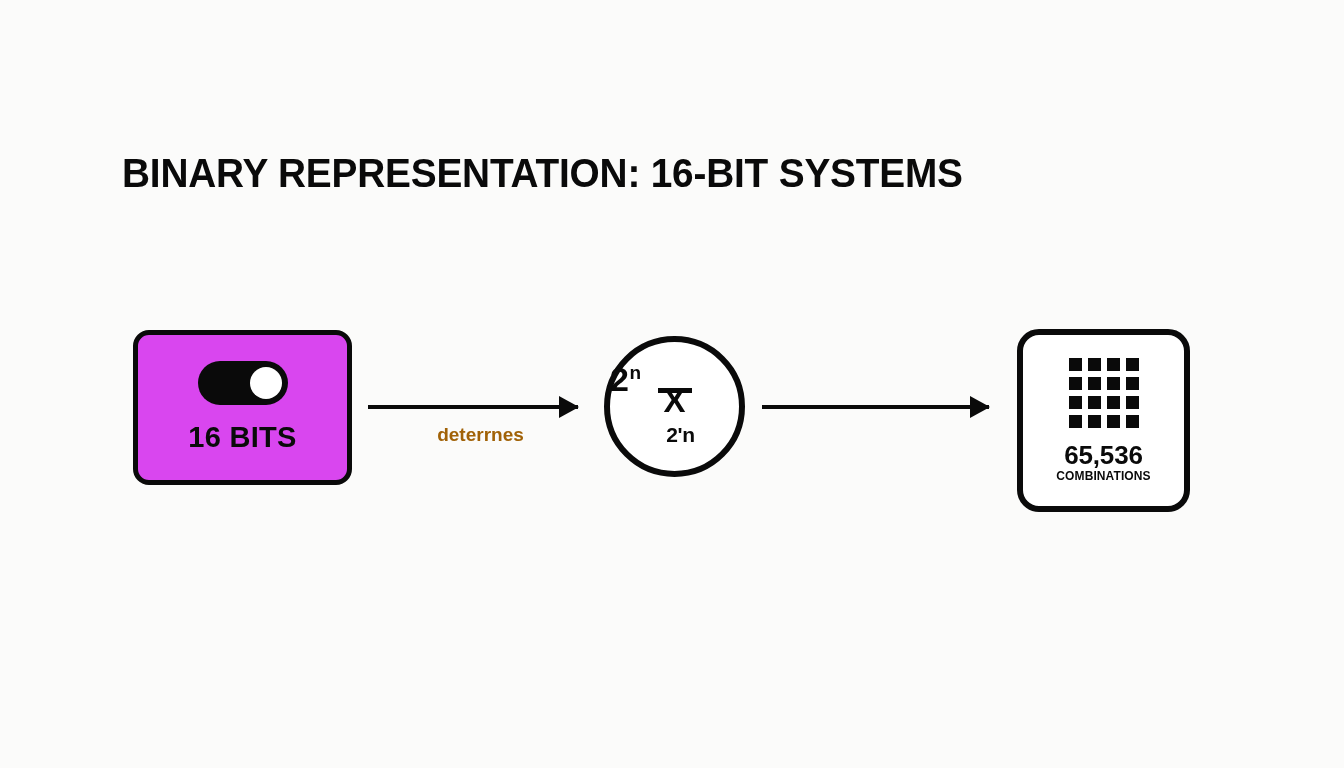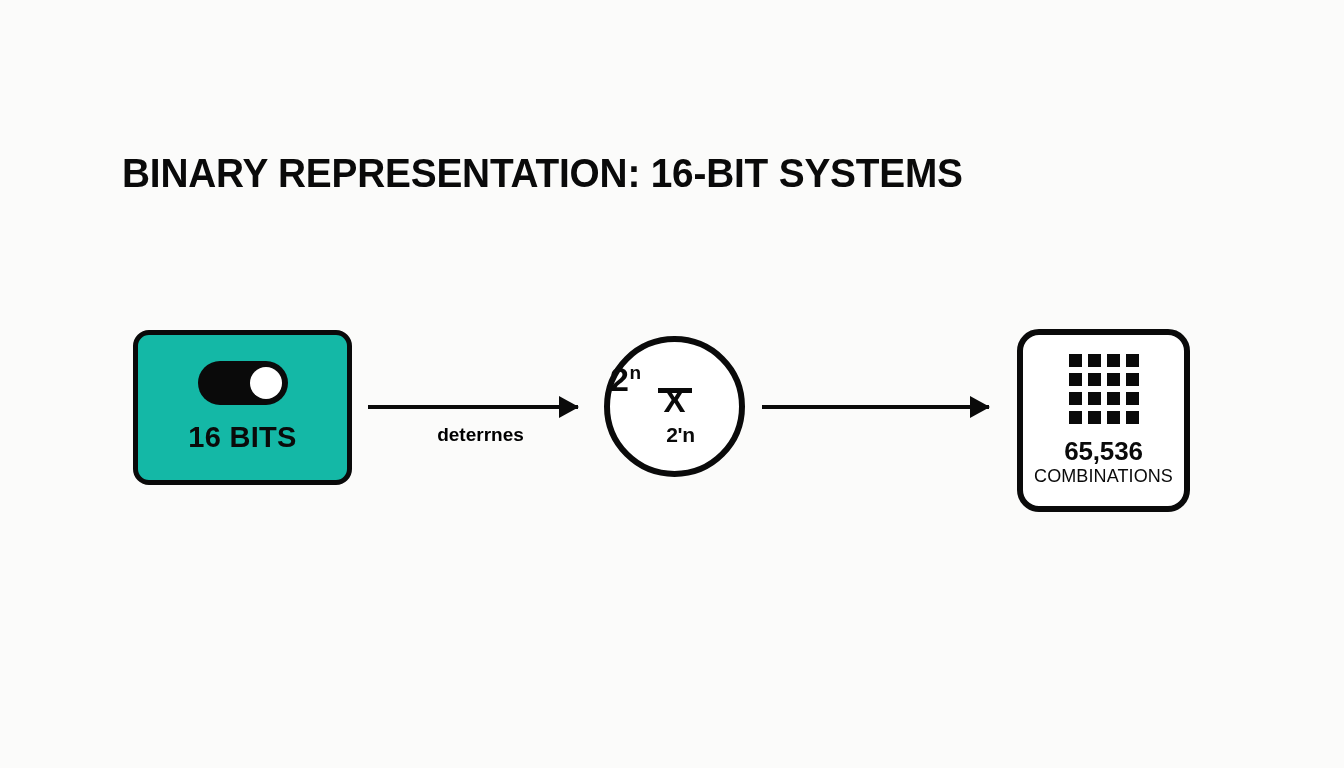--- a/index.html
+++ b/index.html
@@ -38,21 +38,21 @@
 
   
   #node-bits {
     position: absolute;
     left: 133px;
     top: 330px;
     width: 219px;
     height: 155px;
     border: 5px solid #0a0a0a;
     border-radius: 16px;
-    background: #14b8a6;
+    background: #d946ef;
     box-sizing: border-box;
     display: flex;
     flex-direction: column;
     align-items: center;
     justify-content: center;
   }
   #toggle-switch {
     position: relative;
     width: 90px;
     height: 44px;
@@ -176,22 +176,22 @@
     background: #0a0a0a;
   }
   #result-value {
     font-size: 26px;
     font-weight: 700;
     line-height: 1.05;
     white-space: nowrap;
     letter-spacing: -0.2px;
   }
   #result-caption {
-    font-size: 18px;
-    font-weight: 400;
+    font-size: 12px;
+    font-weight: 700;
     line-height: 1.1;
     white-space: nowrap;
     letter-spacing: 0.1px;
     margin-top: 1px;
     transform: scaleX(1.0);
   }
 
   
   .connector {
     position: absolute;
@@ -218,21 +218,21 @@
   #connector-2 {
     left: 762px;
     top: 405px;
     width: 227px;
   }
   .connector-label {
     position: absolute;
     font-size: 19px;
     font-weight: 700;
     white-space: nowrap;
-    color: #000000;
+    color: #a16207;
     text-align: center;
   }
   #connector-label-1 {
     left: 368px;
     top: 424px;
     width: 225px;
   }
   #connector-label-2 {
     left: 762px;
     top: 424px;

